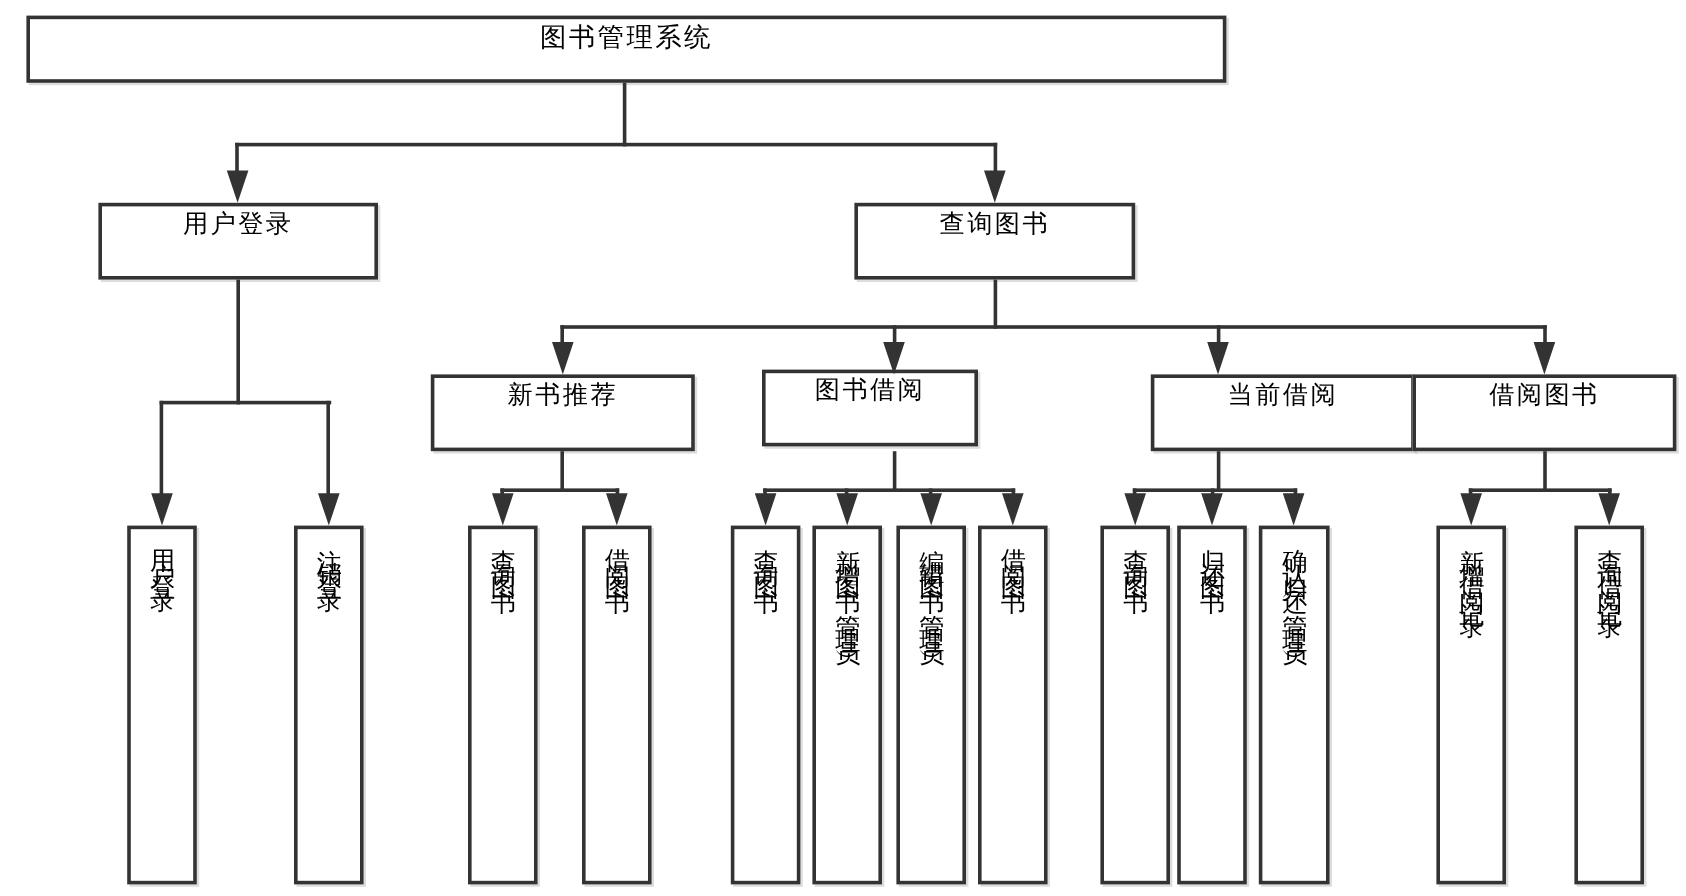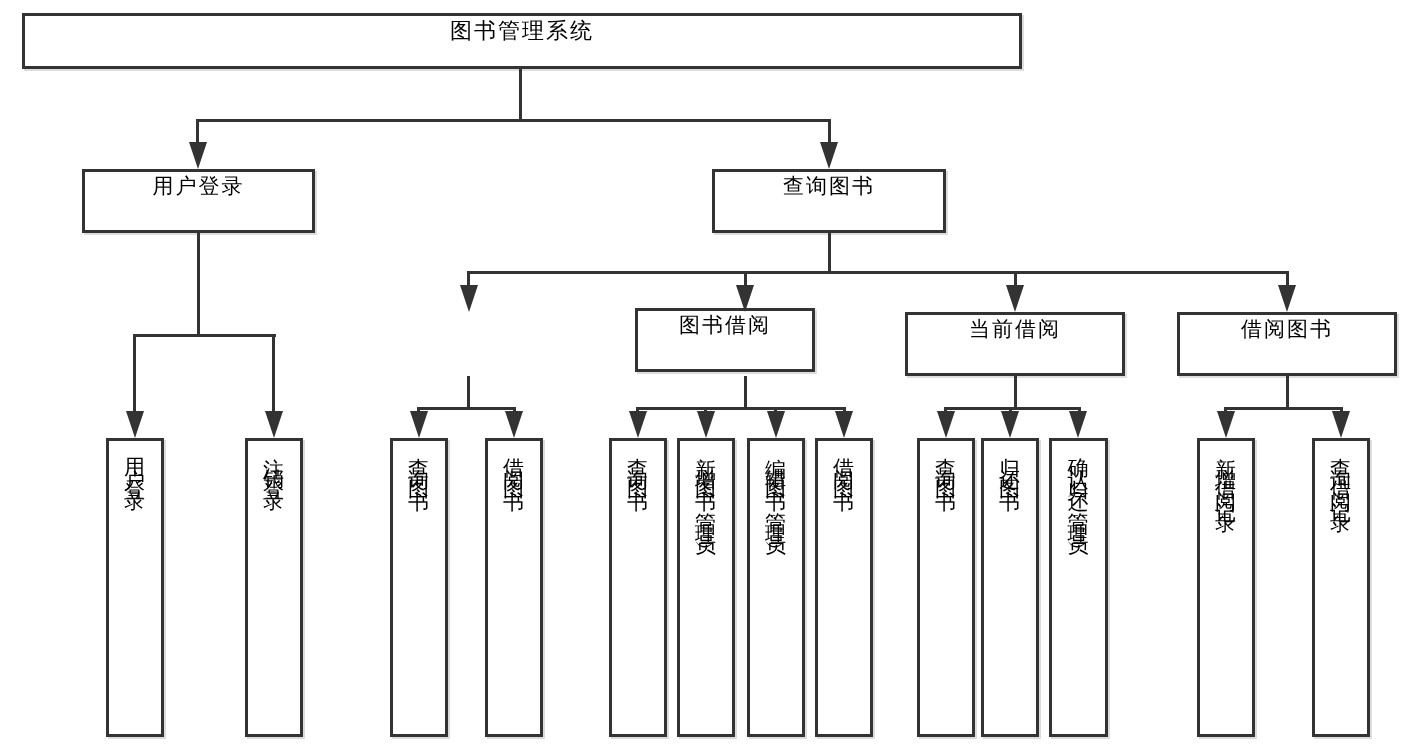--- a/index.html
+++ b/index.html
@@ -47,24 +47,27 @@
     <span>图书管理系统</span>
   </div>
 
   <div class="box" style="left:82px;top:169px;width:233px;height:64px;">
     <span>用户登录</span>
   </div>
   <div class="box" style="left:712px;top:169px;width:234px;height:64px;">
     <span>查询图书</span>
   </div>
 
+  <div class="box" style="left:359px;top:312px;width:220px;height:64px;">
+    <span>新书推荐</span>
+  </div>
   <div class="box" style="left:635px;top:308px;width:180px;height:64px;">
     <span>图书借阅</span>
   </div>
-  <div class="box" style="left:905px;top:312px;width:220px;height:64px;">
+  <div class="box" style="left:959px;top:312px;width:220px;height:64px;">
     <span>当前借阅</span>
   </div>
   <div class="box" style="left:1177px;top:312px;width:220px;height:64px;">
     <span>借阅图书</span>
   </div>
 
   <div class="box leaf" style="left:106px;top:438px;width:58px;height:299px;">
     <span>用户登录</span>
   </div>
   <div class="box leaf" style="left:245px;top:438px;width:58px;height:299px;">

